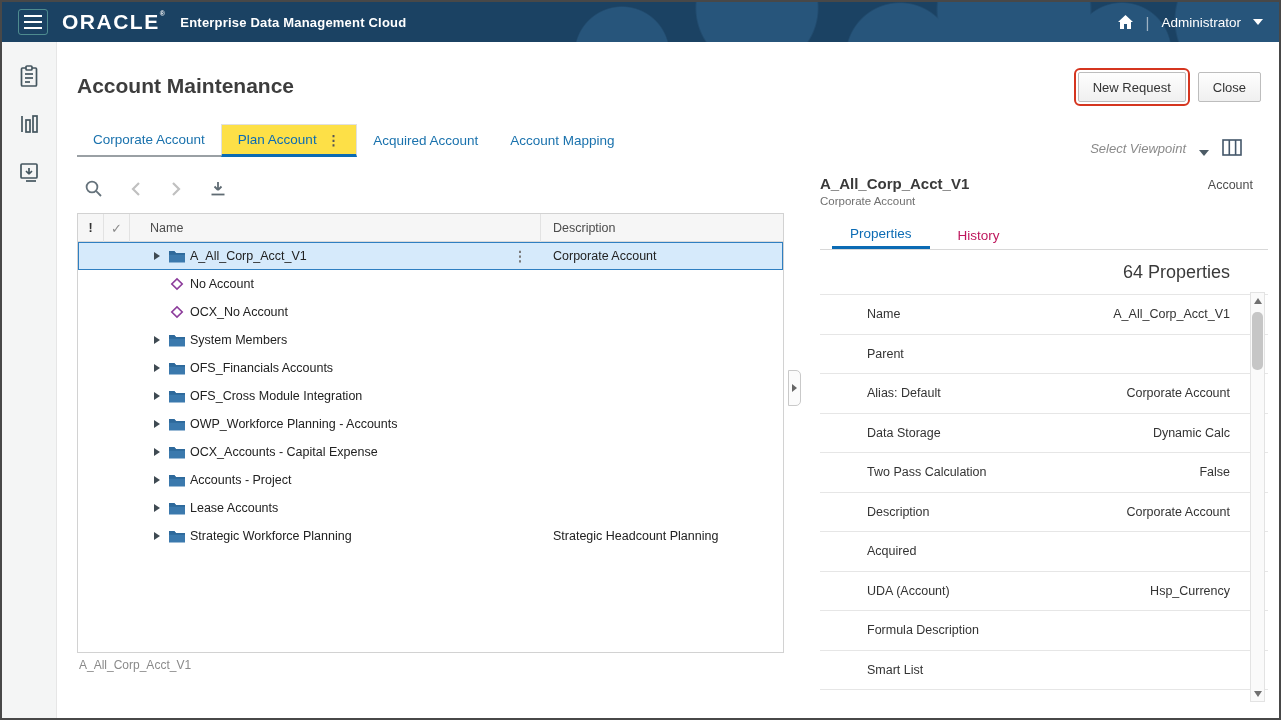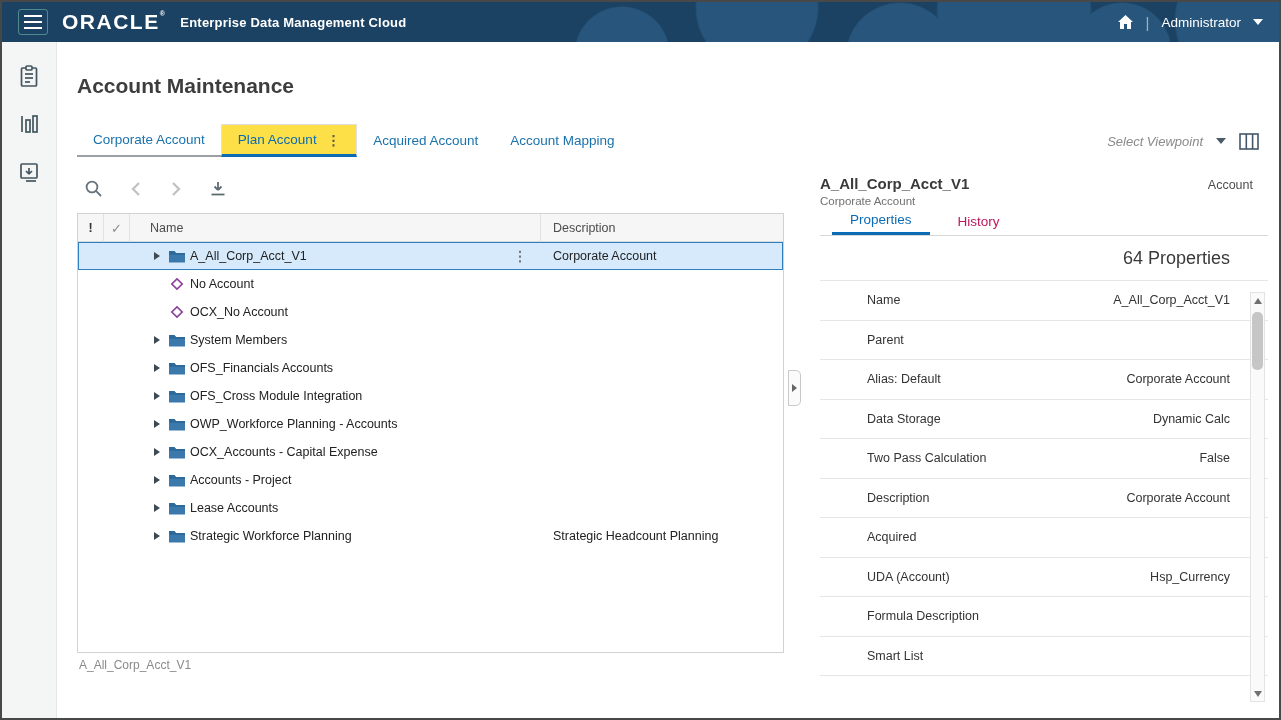--- a/index.html
+++ b/index.html
@@ -47,22 +47,22 @@
   .btn.hl { outline:2px solid #d5351f; outline-offset:2px; }
 
   
   .tab-strip { position:absolute; left:75px; top:122px; height:33px; display:flex; align-items:stretch; }
   .vtab { display:flex; align-items:center; padding:0 16px; font-size:13.5px; color:#1a72ad; cursor:pointer; }
   .vtab.first { border-bottom:2px solid #9aa0a4; }
   .vtab.active { background:#fde047; border:1px solid #e0e0e0; border-bottom:3px solid #0b6bb4;
     color:#0b6bb4; gap:10px; }
   .vtab .tab-kebab { color:#555; font-weight:bold; cursor:pointer; }
   .vtab .tab-kebab::before { content:"⋮"; }
-  .viewpoint-area { position:absolute; right:20px; top:124px; height:30px;
-    display:flex; align-items:center; gap:13px; }
+  .viewpoint-area { position:absolute; right:37px; top:124px; height:30px;
+    display:flex; align-items:flex-end; gap:13px; }
   .viewpoint-text { font-style:italic; color:#8a8a8a; font-size:13px; cursor:pointer; }
   .viewpoint-caret { width:0; height:0; border-left:5px solid transparent; border-right:5px solid transparent;
     border-top:6px solid #4c5b66; cursor:pointer; }
   .grid-icon { width:20px; height:17px; cursor:pointer; }
 
   
   .tree-toolbar { position:absolute; left:82px; top:177px; display:flex; align-items:center; gap:26px; }
   .tool-icon { cursor:pointer; display:inline-flex; }
 
   
@@ -96,21 +96,21 @@
     background:#fbfbfb; border:1px solid #c9c9c9; border-radius:0 5px 5px 0;
     display:flex; align-items:center; justify-content:center; cursor:pointer; }
   .collapse-handle::before { content:''; border-left:5px solid #666; border-top:4px solid transparent; border-bottom:4px solid transparent; }
 
   
   .right-panel { position:absolute; left:818px; top:165px; width:448px; bottom:14px; }
   .rp-head { display:flex; justify-content:space-between; align-items:baseline; padding:8px 15px 0 0; }
   .rp-title { font-size:15px; font-weight:bold; color:#3a3a3a; }
   .rp-type { font-size:12.5px; color:#4d4d4d; }
   .rp-sub { font-size:11.5px; color:#707070; margin-top:3px; }
-  .rp-tabs { height:29px; border-bottom:1px solid #d8d8d8;
+  .rp-tabs { margin-top:14px; height:29px; border-bottom:1px solid #d8d8d8;
     display:flex; gap:10px; padding-left:12px; }
   .rp-tab { padding:0 18px; display:flex; align-items:center; font-size:13.5px; color:#be185d; cursor:pointer; }
   .rp-tab.active { color:#0b6bb4; border-bottom:3px solid #0b6bb4; }
   .rp-count { height:45px; display:flex; align-items:center; justify-content:flex-end;
     padding-right:38px; font-size:18px; color:#3a3a3a; border-bottom:1px solid #e6e6e6; }
   .prow { height:39.5px; display:flex; justify-content:space-between; align-items:center;
     padding:0 38px 0 47px; border-bottom:1px solid #e6e6e6; font-size:12.5px; }
   .plabel { color:#333; }
   .pvalue { color:#333; }
 
@@ -169,20 +169,24 @@
     <span class="rail-icon">
       <svg viewBox="0 0 24 24" fill="none" stroke="#44565f" stroke-width="1.7">
         <rect x="4" y="4" width="16" height="14" rx="1"></rect>
           <path d="M9 21h10"></path>
           <path d="M12 8v6M12 14l-3-3M12 14l3-3"></path>
       </svg>
     </span>
   </div>
 
   <div class="page-title">Account Maintenance</div>
+  <div class="action-buttons">
+    <button class="btn hl">New Request</button>
+    <button class="btn">Close</button>
+  </div>
 
   <div class="tab-strip">
     <div class="vtab first">
         <span>Corporate Account</span>
       </div>
     <div class="vtab active">
       <span>Plan Account</span>
       <span class="tab-kebab"></span>
     </div>
     <div class="vtab">

